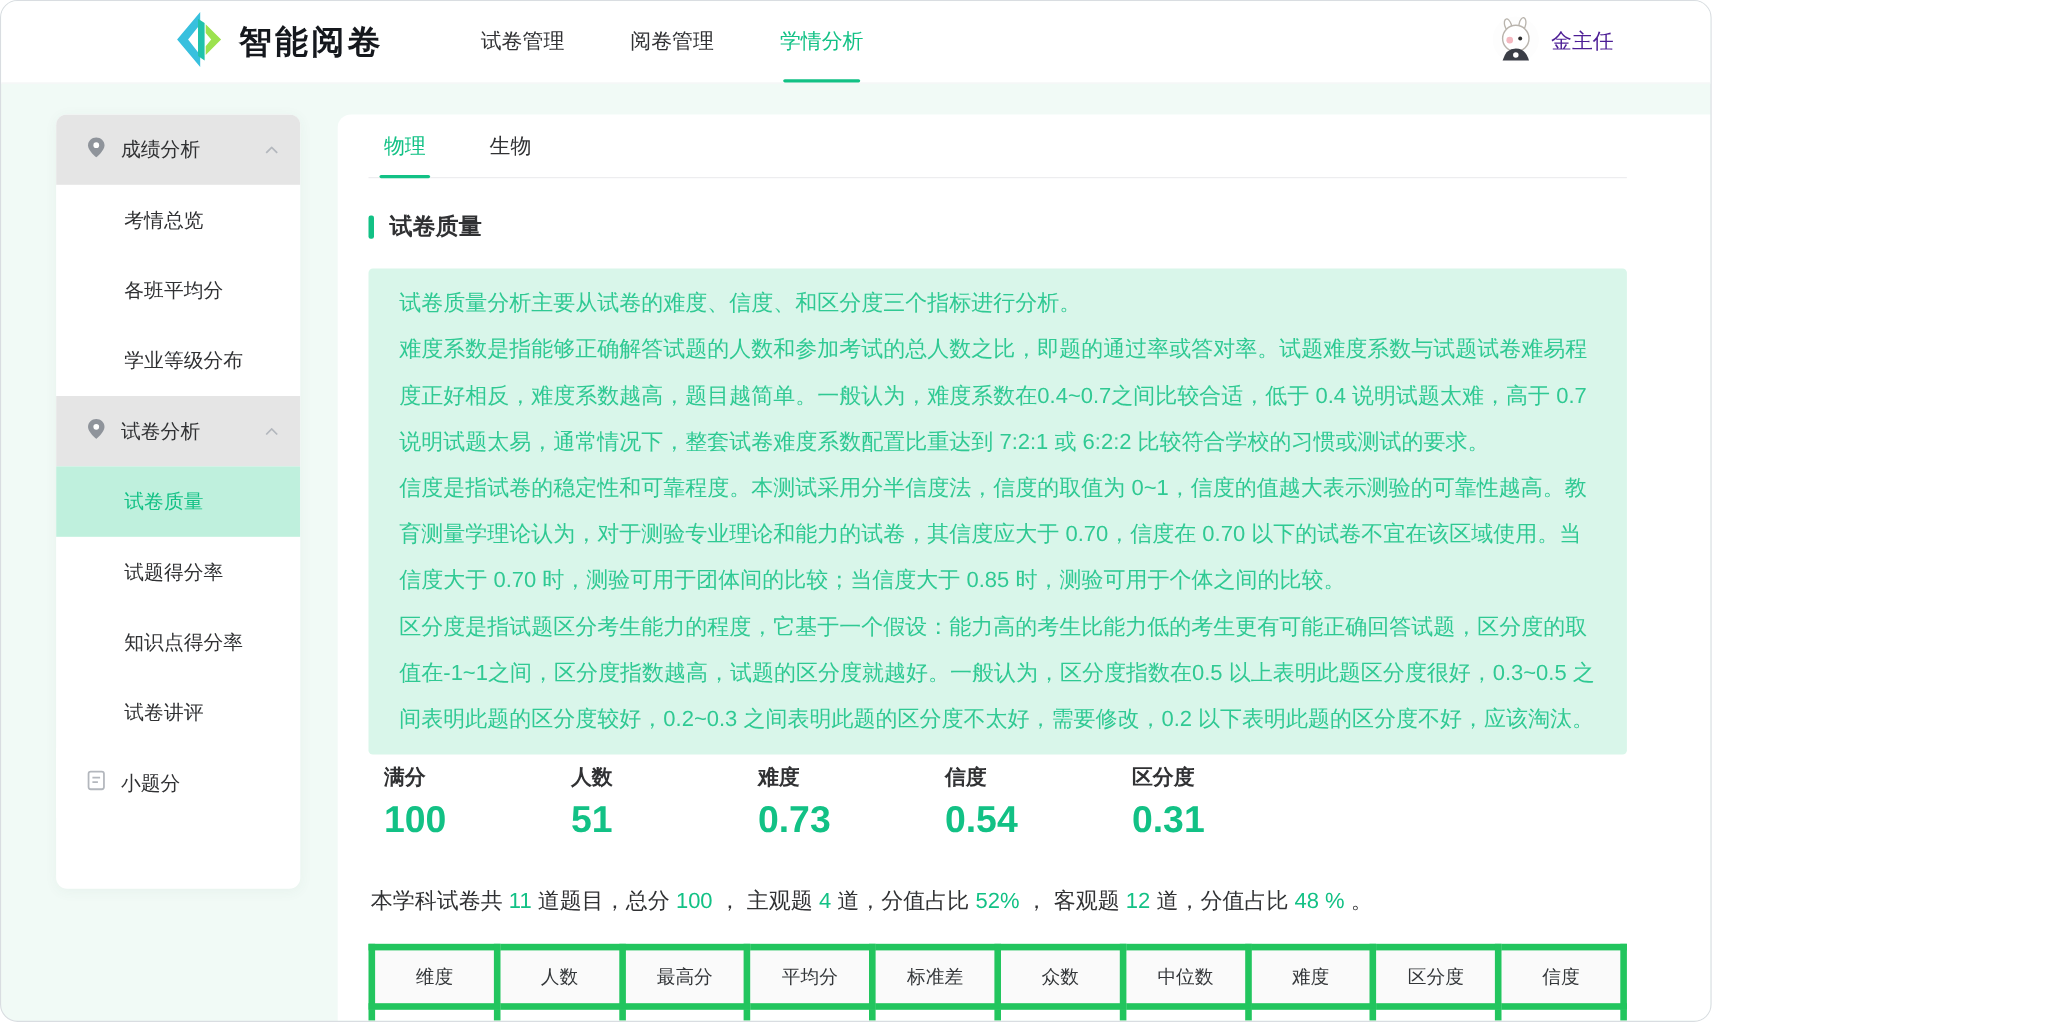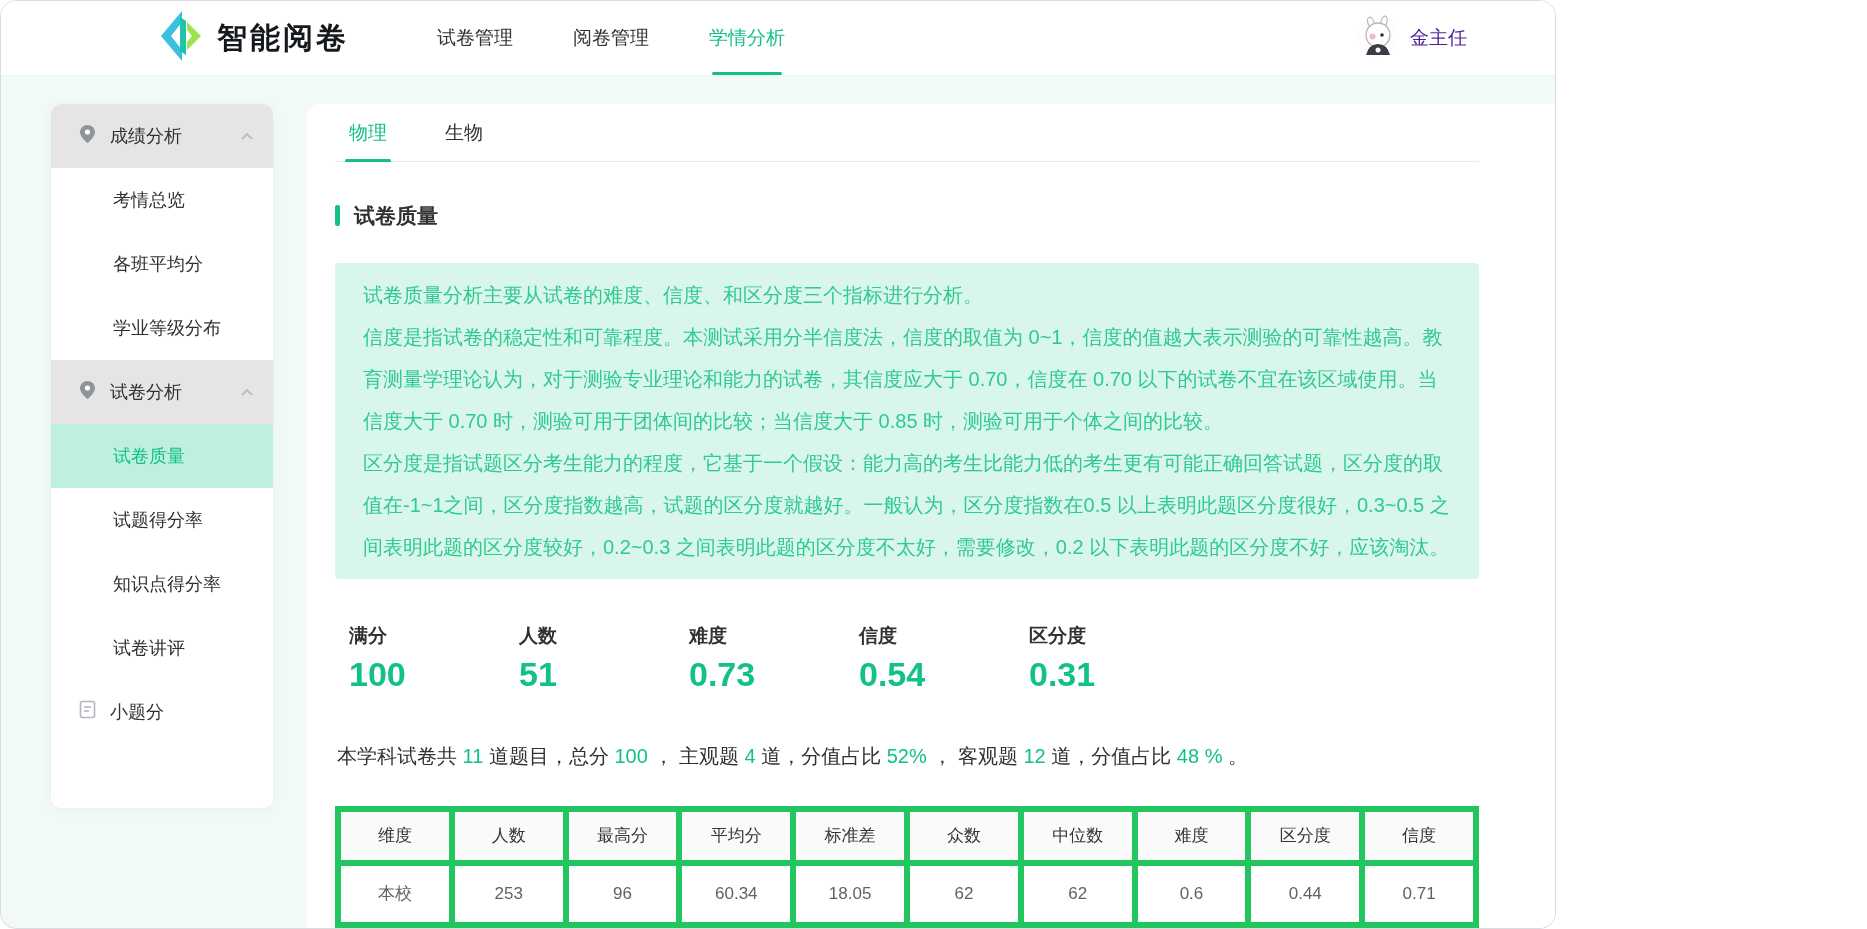--- a/index.html
+++ b/index.html
@@ -67,21 +67,21 @@
     width:46px; height:3px; border-radius:2px; background:var(--accent);
   }
   .title-row{ margin-top:30px; display:flex; align-items:center; gap:14px; }
   .title-bar{ width:5px; height:21px; border-radius:2px; background:var(--accent); }
   .section-title{ font-size:21px; font-weight:bold; color:#303133; }
   .info-box{
     margin-top:24px; background:var(--info-bg); border-radius:4px;
     padding:11px 28px;
   }
   .info-p{ font-size:20px; line-height:42px; color:var(--info-text); }
-  .stats{ margin-top:34px; display:flex; padding-left:14px; }
+  .stats{ margin-top:8px; display:flex; padding-left:14px; }
   .stat{ width:170px; }
   .stat-label{ font-size:19px; font-weight:bold; color:#303133; }
   .stat-value{ margin-top:6px; font-size:34px; font-weight:bold; color:var(--accent); }
   .summary{ margin-top:40px; padding-left:2px; font-size:20px; color:#303133; }
   .summary .hl{ color:var(--accent); }
   table.data{ margin-top:26px; width:100%; border-collapse:collapse; table-layout:fixed; }
   table.data th, table.data td{
     border:6px solid #22c55e; text-align:center; font-size:17px;
   }
   table.data th{ height:54px; background:#fafafa; color:#333639; font-weight:normal; }
@@ -175,20 +175,21 @@
           <div class="tab">生物</div>
         </div>
 
       <div class="title-row">
         <span class="title-bar"></span>
         <span class="section-title">试卷质量</span>
       </div>
 
       <div class="info-box" id="info-box">
           <div class="info-p">试卷质量分析主要从试卷的难度、信度、和区分度三个指标进行分析。</div>
+          <div class="info-p">难度系数是指能够正确解答试题的人数和参加考试的总人数之比，即题的通过率或答对率。试题难度系数与试题试卷难易程度正好相反，难度系数越高，题目越简单。一般认为，难度系数在0.4~0.7之间比较合适，低于 0.4 说明试题太难，高于 0.7 说明试题太易，通常情况下，整套试卷难度系数配置比重达到 7:2:1 或 6:2:2 比较符合学校的习惯或测试的要求。</div>
           <div class="info-p">信度是指试卷的稳定性和可靠程度。本测试采用分半信度法，信度的取值为 0~1，信度的值越大表示测验的可靠性越高。教育测量学理论认为，对于测验专业理论和能力的试卷，其信度应大于 0.70，信度在 0.70 以下的试卷不宜在该区域使用。当信度大于 0.70 时，测验可用于团体间的比较；当信度大于 0.85 时，测验可用于个体之间的比较。</div>
           <div class="info-p">区分度是指试题区分考生能力的程度，它基于一个假设：能力高的考生比能力低的考生更有可能正确回答试题，区分度的取值在-1~1之间，区分度指数越高，试题的区分度就越好。一般认为，区分度指数在0.5 以上表明此题区分度很好，0.3~0.5 之间表明此题的区分度较好，0.2~0.3 之间表明此题的区分度不太好，需要修改，0.2 以下表明此题的区分度不好，应该淘汰。</div>
         </div>
 
       <div class="stats" id="stats">
           <div class="stat">
             <div class="stat-label">满分</div>
             <div class="stat-value">100</div>
           </div>
           <div class="stat">

